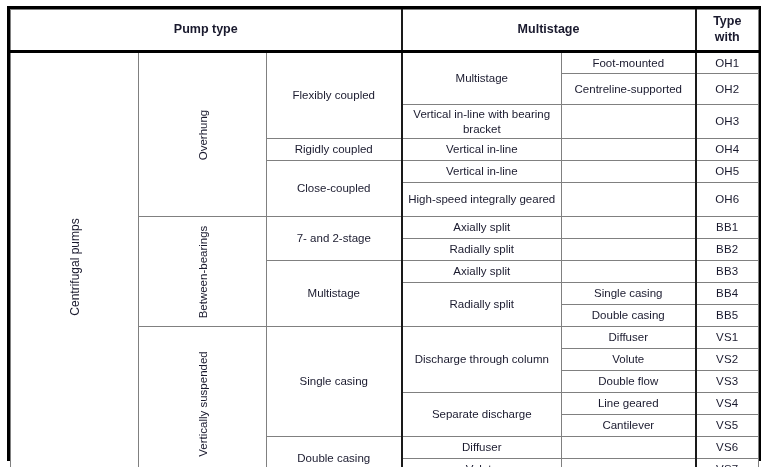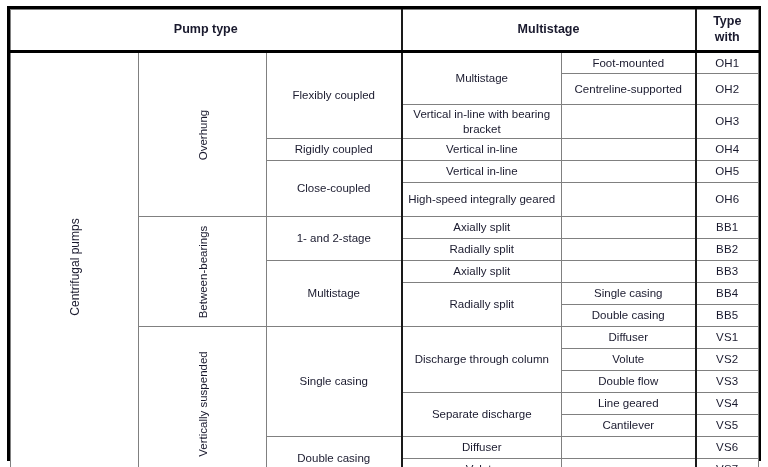--- a/index.html
+++ b/index.html
@@ -160,21 +160,21 @@
         <tr class="r3">
           <td class="sep-left-heavy">High-speed integrally geared</td>
           <td></td>
           <td class="typecode sep-left-heavy">OH6</td>
         </tr>
 
         <tr class="r1">
           <td class="rot" rowspan="5">
             <span class="rot-inner">Between-bearings</span>
           </td>
-          <td rowspan="2">1- and 2-stage</td>
+          <td rowspan="2">7- and 2-stage</td>
           <td class="sep-left-heavy">Axially split</td>
           <td></td>
           <td class="typecode sep-left-heavy">BB1</td>
         </tr>
 
         <tr class="r1">
           <td class="sep-left-heavy">Radially split</td>
           <td></td>
           <td class="typecode sep-left-heavy">BB2</td>
         </tr>

